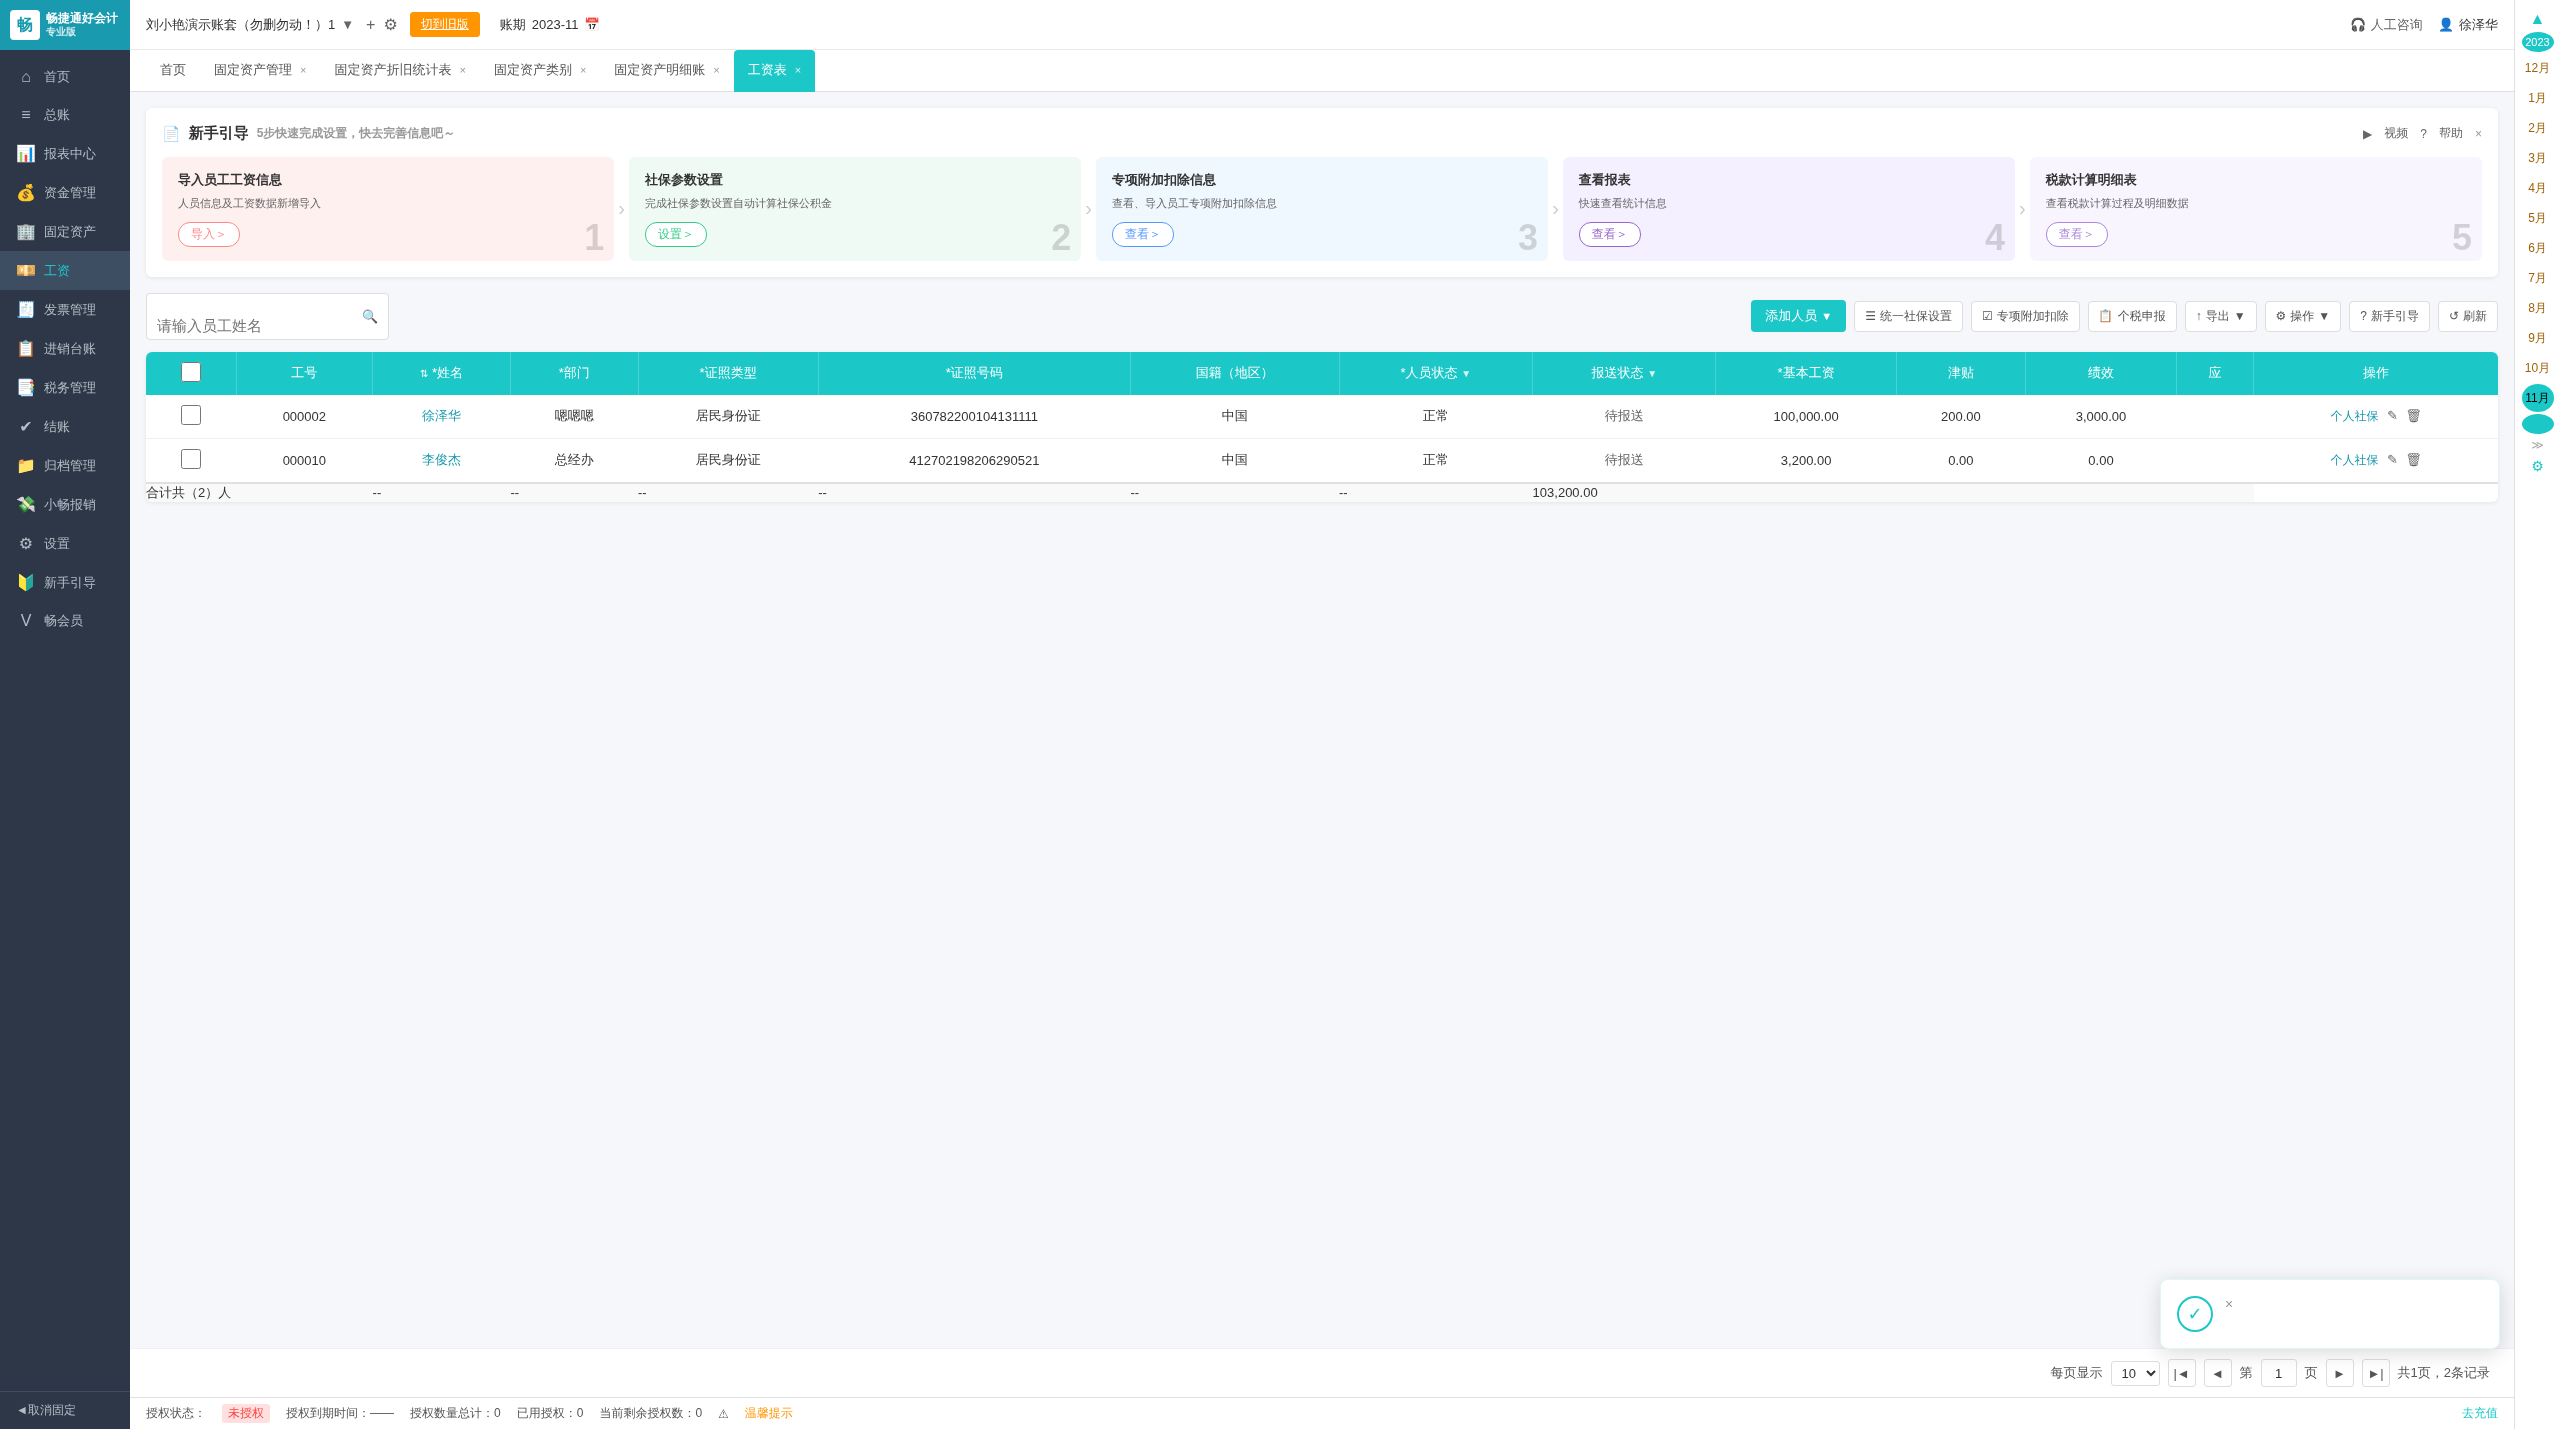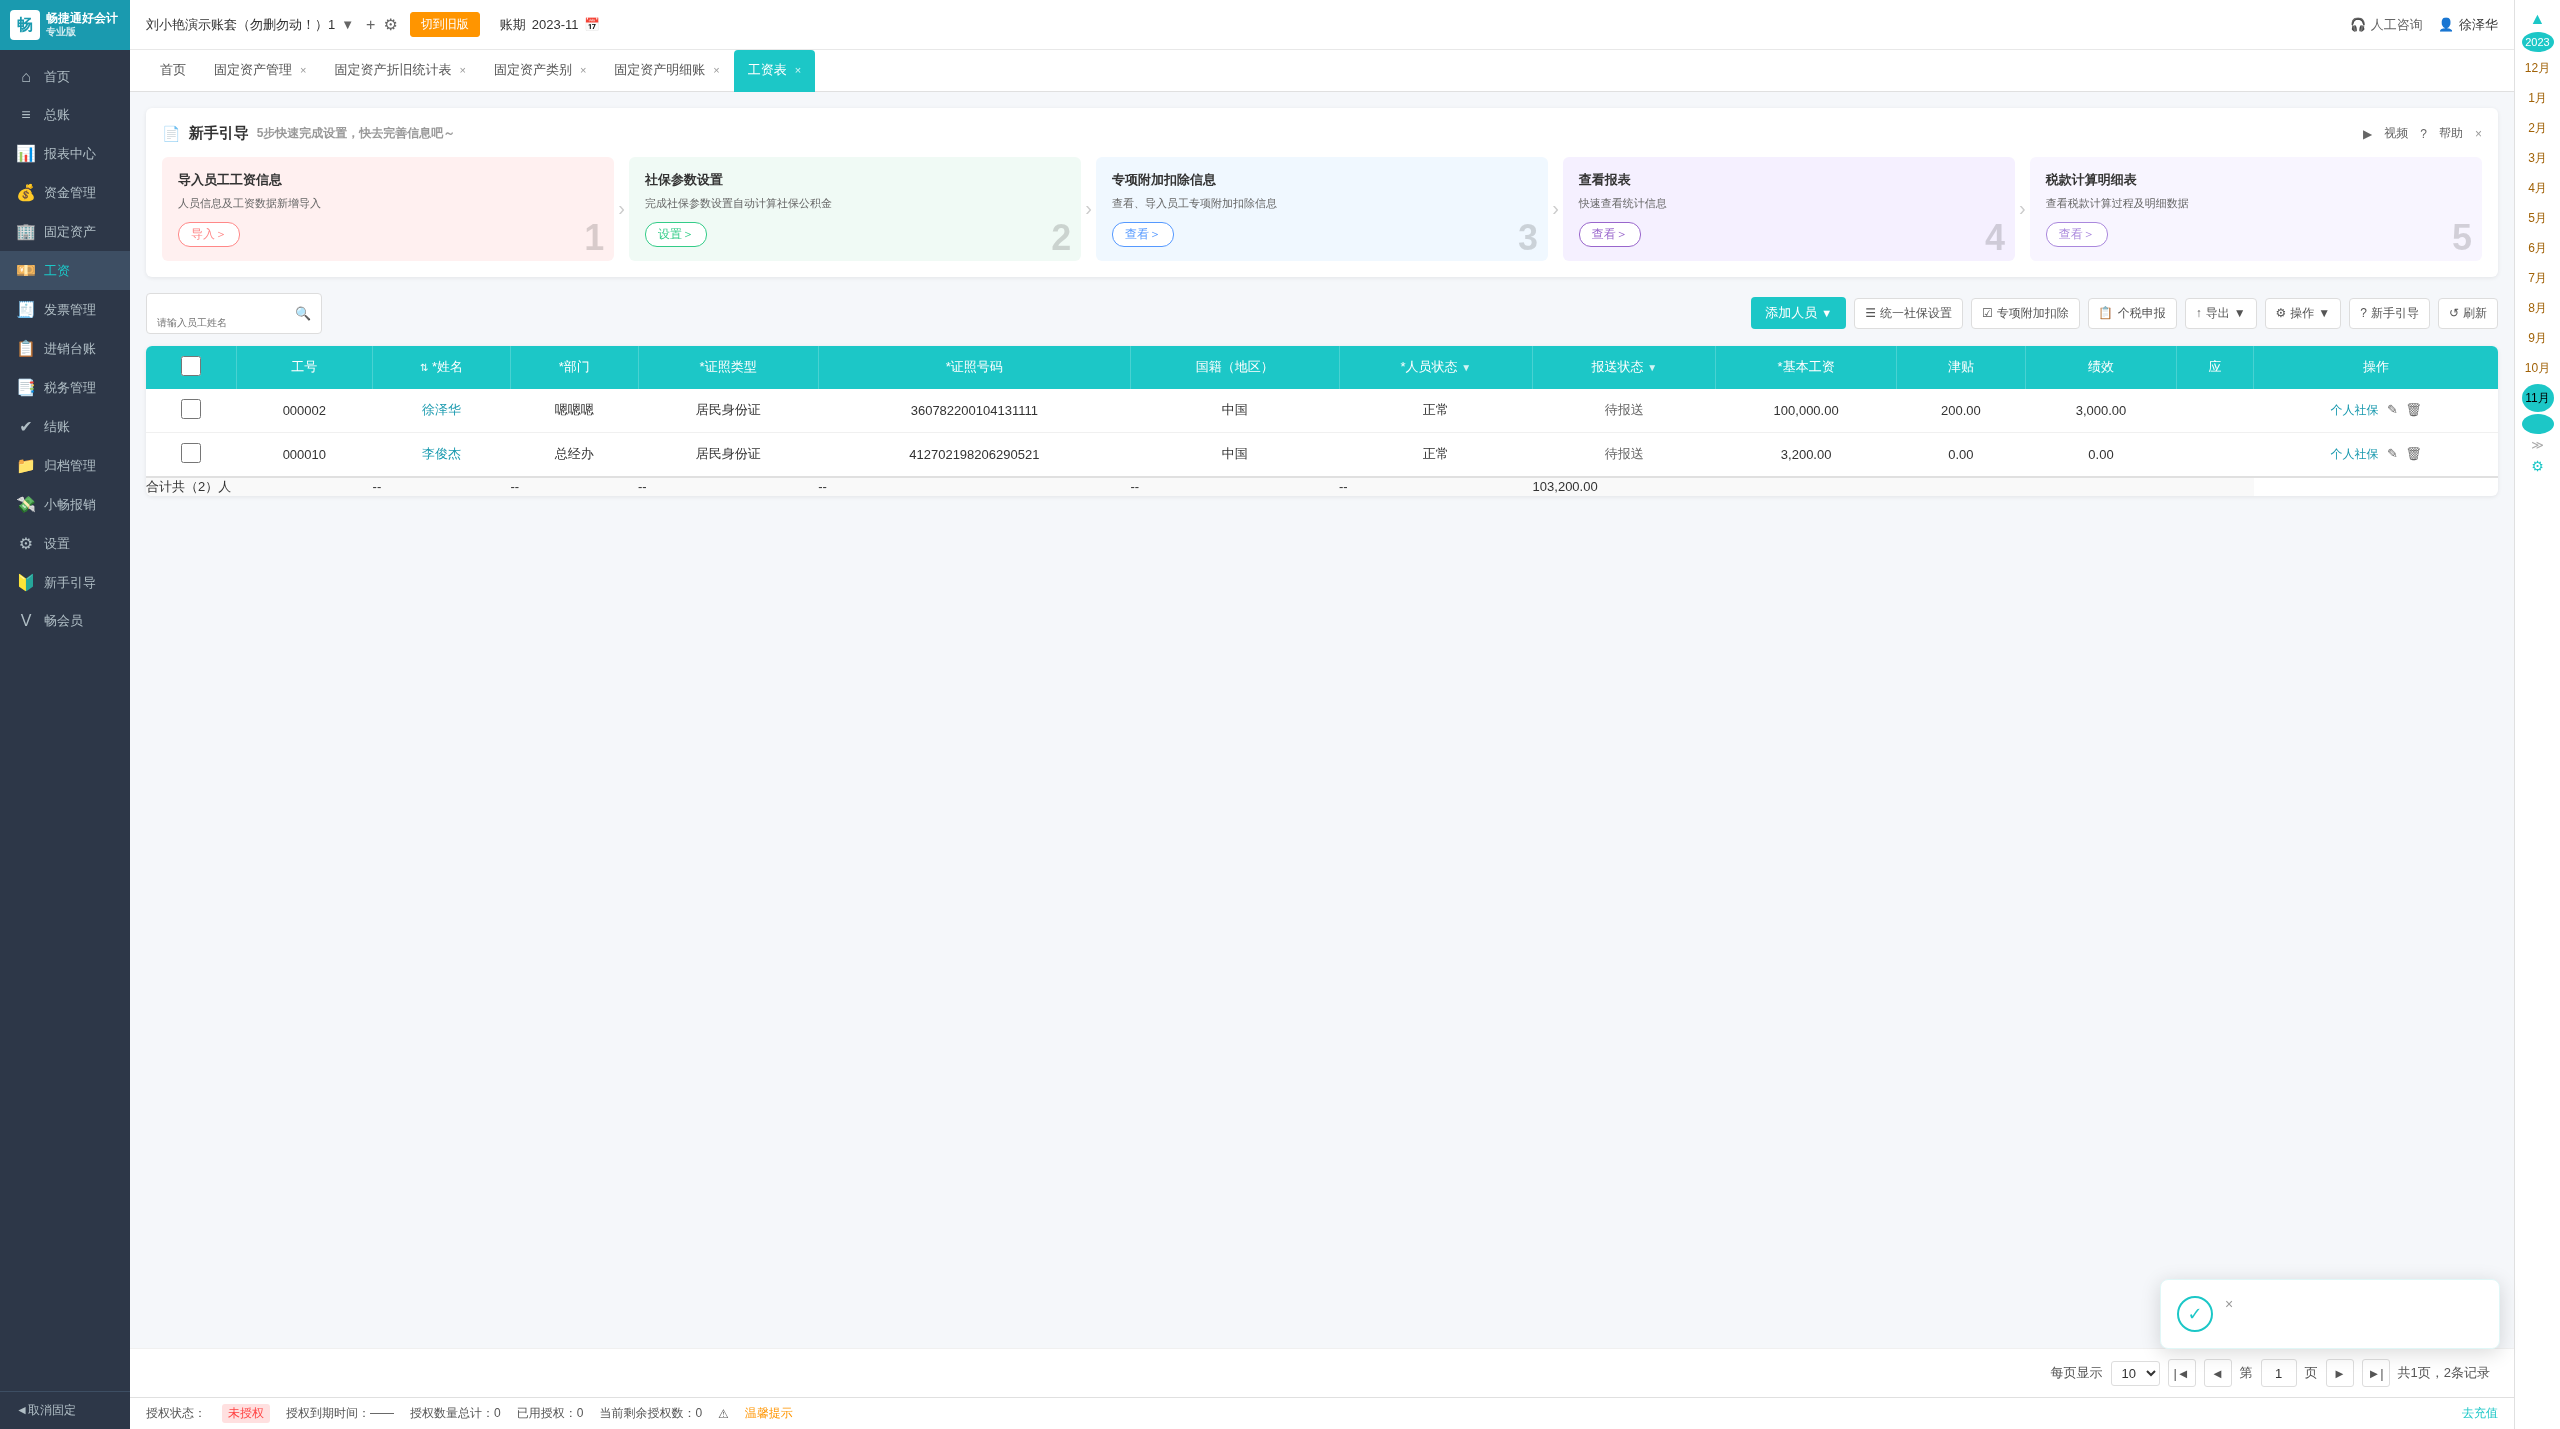--- a/index.html
+++ b/index.html
@@ -94,21 +94,21 @@
     .topbar-actions { display: flex; align-items: center; gap: 8px; }
     .topbar-btn {
       padding: 3px 10px;
       border: 1px solid #ccc;
       border-radius: 3px;
       background: white;
       cursor: pointer;
       font-size: 12px;
       color: #666;
     }
-    .topbar-btn.orange { background: #ff9500; color: white; border-color: #ff9500; }
+    .topbar-btn.orange { background: #ff9500; color: white; border-color: #ff9500; text-decoration: underline; }
     .topbar-period {
       display: flex;
       align-items: center;
       gap: 6px;
       font-size: 13px;
       color: #333;
       margin-left: 8px;
     }
     .topbar-right {
       margin-left: auto;
@@ -248,21 +248,21 @@
       border: 1px solid #ddd;
       border-radius: 4px;
       padding: 5px 10px;
       background: white;
       gap: 6px;
       min-width: 160px;
     }
     .search-input-wrap input {
       border: none;
       outline: none;
-      font-size: 10px;
+      font-size: 15px;
       color: #a21caf;
       width: 100%;
       margin-top: 18px;
     }
     .add-btn {
       background: #1cc7c7;
       color: white;
       border: none;
       border-radius: 4px;
       padding: 7px 14px;

